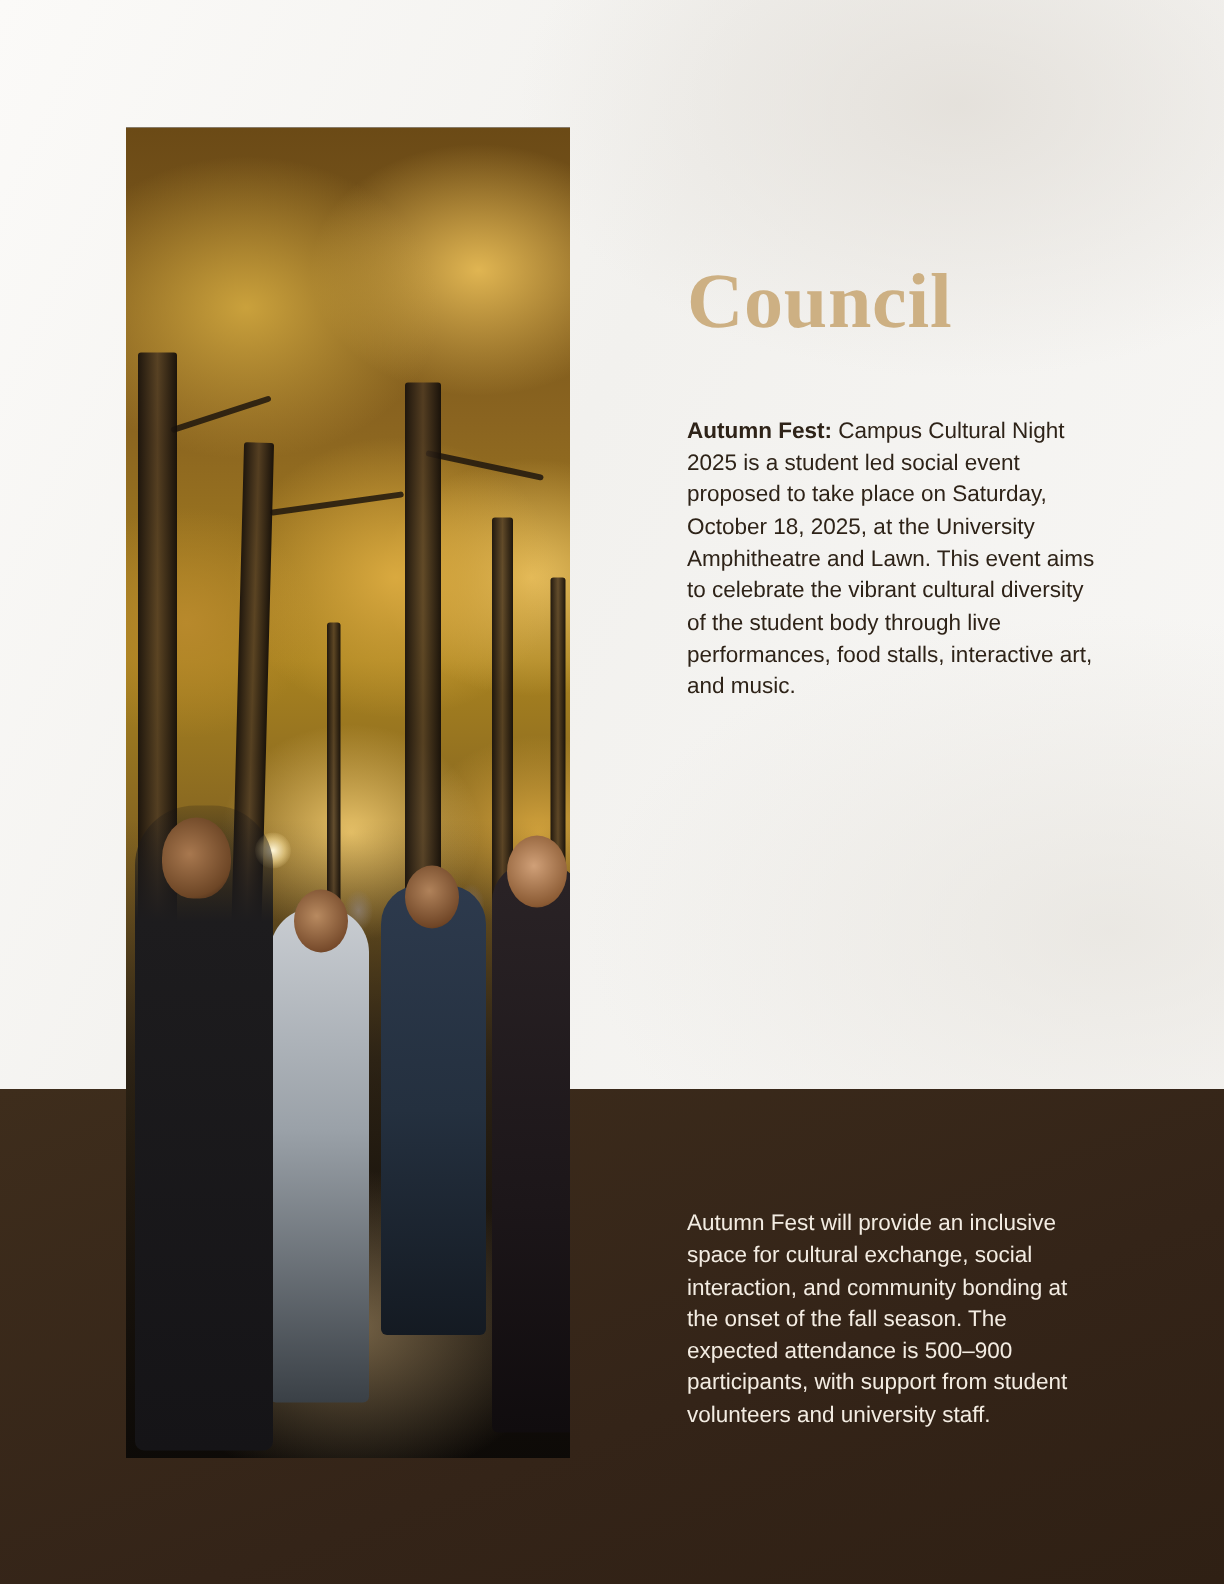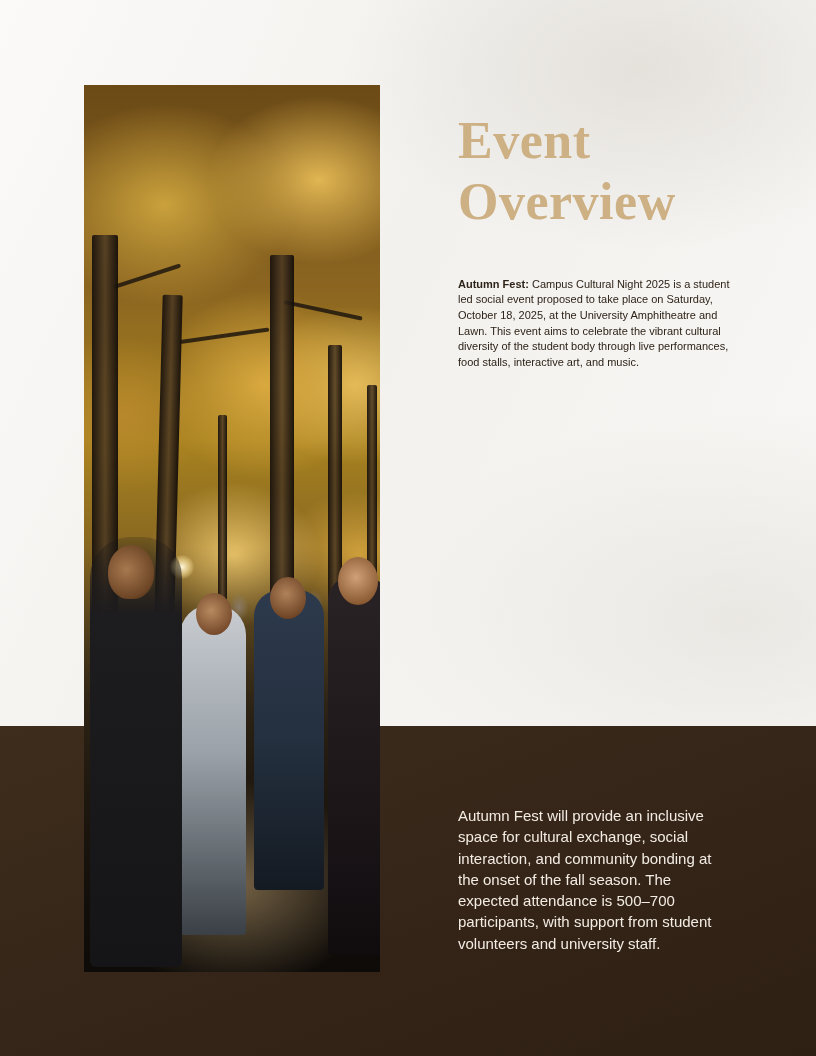--- a/index.html
+++ b/index.html
@@ -172,21 +172,21 @@
   .title {
     font-family: "Liberation Serif", serif;
     font-size: 52px;
     line-height: 1.18;
     font-weight: 700;
     color: #cdb083;
     letter-spacing: 0.5px;
     margin: 0 0 44px 0;
   }
   .body-text {
-    font-size: 11px;
+    font-size: 15px;
     line-height: 1.42;
     color: #2e2318;
     margin: 0 0 18px 0;
   }
   .body-text strong {
     font-weight: 700;
   }
   .dark-text-block {
     position: absolute;
     left: 458px;
@@ -227,25 +227,25 @@
     <div class="person-4"></div>
     <div class="head-4"></div>
     <div class="person-2"></div>
     <div class="head-2"></div>
     <div class="person-main"></div>
     <div class="head-main"></div>
   </div>
 
   <div class="content">
     <h1 class="title">
-      <span>Event</span><br>
-      <span>Overview</span>
+      <br>
+      <span>Council</span>
     </h1>
     <p class="body-text">
       <strong>Autumn Fest:</strong><span> Campus Cultural Night  2025 is a student led social event proposed to take place on Saturday, October 18, 2025, at the University Amphitheatre and Lawn. This event aims to celebrate the vibrant cultural diversity of the student body through live performances, food stalls, interactive art, and music.</span>
     </p>
   </div>
 
   <div class="dark-text-block">
-    <p class="dark-text">Autumn Fest will provide an inclusive space for cultural exchange, social interaction, and community bonding at the onset of the fall season. The expected attendance is 500–700 participants, with support from student volunteers and university staff.</p>
+    <p class="dark-text">Autumn Fest will provide an inclusive space for cultural exchange, social interaction, and community bonding at the onset of the fall season. The expected attendance is 500–900 participants, with support from student volunteers and university staff.</p>
   </div>
 
 </div>
 
 </body></html>

